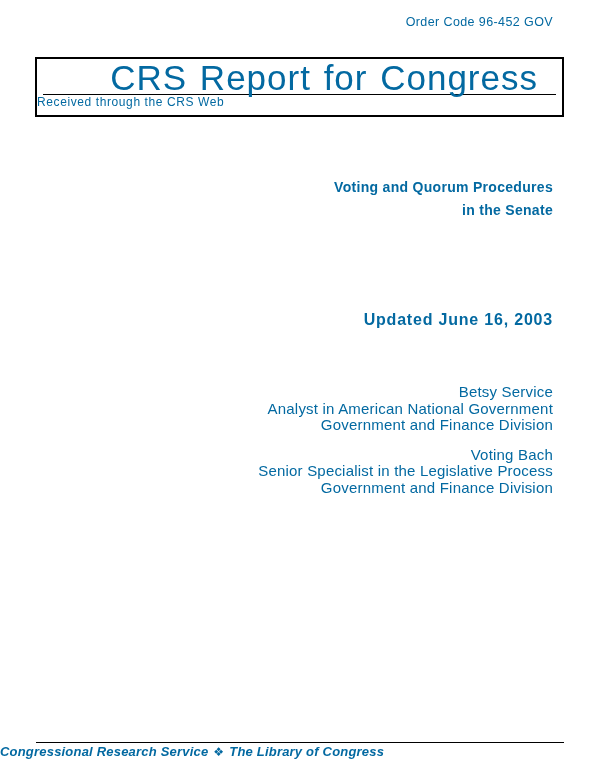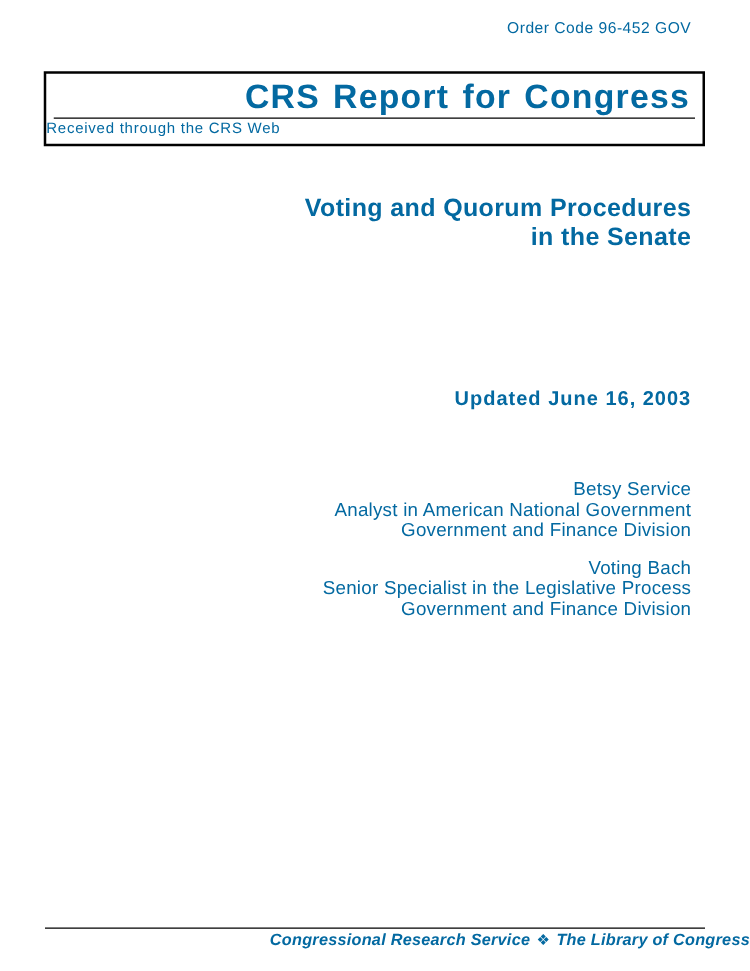--- a/index.html
+++ b/index.html
@@ -30,45 +30,44 @@
     top: 57px;
     width: 529px;
     height: 60px;
     border: 2px solid #000000;
     box-sizing: border-box;
   }
   .crs-title {
     height: 35px;
     line-height: 37px;
     text-align: right;
-    padding-right: 10px;
-    font-size: 27px;
+    padding-right: 24px;
+    font-size: 35px;
     letter-spacing: 1px;
     word-spacing: 2px;
     white-space: nowrap;
-    font-weight: bold;
   }
   .crs-rule {
     height: 0;
     border-top: 1.5px solid #000000;
     margin: 0 6px;
   }
   .crs-sub {
     padding-right: 9px;
     font-size: 12px;
     line-height: 14px;
     letter-spacing: 0.6px;
     white-space: nowrap;
   }
   .doc-title {
     position: absolute;
-    top: 156px;
+    top: 176px;
     right: 47px;
     text-align: right;
-    font-size: 20px;
+    font-size: 14px;
     font-weight: bold;
     line-height: 23px;
     letter-spacing: 0.3px;
     white-space: nowrap;
   }
   .updated {
     position: absolute;
     top: 311px;
     right: 47px;
     font-size: 16px;
@@ -96,21 +95,21 @@
     left: 36px;
     width: 528px;
     height: 0;
     border-top: 1.5px solid #000000;
   }
   .footer-text {
     position: absolute;
     top: 744px;
     left: 0;
     width: 100%;
-    text-align: right;
+    text-align: left;
     font-size: 13px;
     font-weight: bold;
     font-style: italic;
     letter-spacing: 0.2px;
     white-space: nowrap;
   }
   .diamond {
     font-family: "DejaVu Sans", sans-serif;
     font-style: normal;
     margin: 0 5px;

